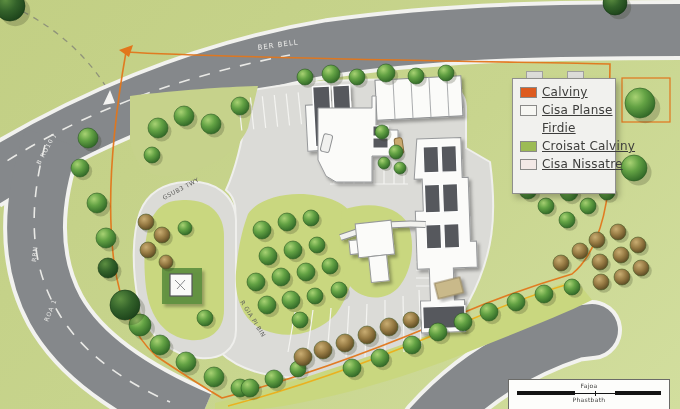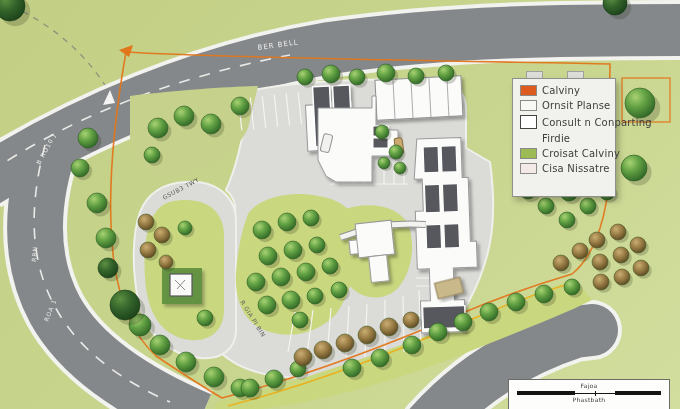--- a/index.html
+++ b/index.html
@@ -8,21 +8,21 @@
         background:linear-gradient(135deg,#c2cf84 0%,#c8d58e 55%,#d2de9e 100%);}
   #plan svg{position:absolute;left:0;top:0;}
   
   .legend{position:absolute;left:512px;top:78px;width:90px;background:#f1f1ee;
           border:1px solid #8f8f8c;box-shadow:3px 4px 6px rgba(0,0,0,.25);
           padding:6px 5px 5px 7px;z-index:5;}
   .legend-row{display:flex;align-items:center;margin:0 0 4px 0;min-height:10px;}
   .legend-swatch{width:15px;height:9px;border:1px solid #8a8a88;margin-right:5px;flex:0 0 auto;background:#fff;}
   .legend-swatch.outline{height:12px;border:1.4px solid #444;}
   .legend-swatch.none{visibility:hidden;}
-  .legend-label{font-size:10px;color:#3d3d3b;letter-spacing:.2px;white-space:nowrap;}
+  .legend-label{font-size:12px;color:#3d3d3b;letter-spacing:.2px;white-space:nowrap;text-decoration:underline;}
   .tab{position:absolute;background:#dcdcd8;border:1px solid #a0a09c;z-index:4;}
   
   .scalebar{position:absolute;left:508px;top:379px;width:162px;height:32px;background:#fdfdfb;
             border:1px solid #6b6b68;z-index:5;display:flex;flex-direction:column;align-items:center;
             padding-top:2px;box-sizing:border-box;}
   .scalebar .cap{font-size:6px;color:#3d3d3b;letter-spacing:.3px;}
   .bar{display:flex;align-items:center;margin:2px 0 1px 0;}
   .bar .b1{width:58px;height:4px;background:#141414;}
   .bar .mid{width:40px;height:0;border-bottom:1.3px solid #141414;position:relative;}
   .bar .mid:after{content:"";position:absolute;left:50%;top:-2px;width:1px;height:5px;background:#141414;}
@@ -379,25 +379,21 @@
   <div class="tab" style="left:600px;top:122px;width:13px;height:8px;"></div>
   <div class="tab" style="left:600px;top:144px;width:13px;height:8px;"></div>
 
   <div class="legend">
     <div class="legend-row">
       <span class="legend-swatch" style="background: rgb(221, 91, 31);"></span>
       <span class="legend-label">Calviny</span>
     </div>
     <div class="legend-row">
       <span class="legend-swatch" style="background: rgb(247, 247, 243);"></span>
-      <span class="legend-label">Ornsit Planse</span>
-    </div>
-    <div class="legend-row">
-      <span class="legend-swatch outline"></span>
-      <span class="legend-label">Consult n Conparting</span>
+      <span class="legend-label">Cisa Planse</span>
     </div>
     <div class="legend-row">
       <span class="legend-swatch none"></span>
       <span class="legend-label">Firdie</span>
     </div>
     <div class="legend-row">
       <span class="legend-swatch" style="background: rgb(156, 187, 85);"></span>
       <span class="legend-label">Croisat Calviny</span>
     </div>
     <div class="legend-row" style="margin-bottom:17px;">

